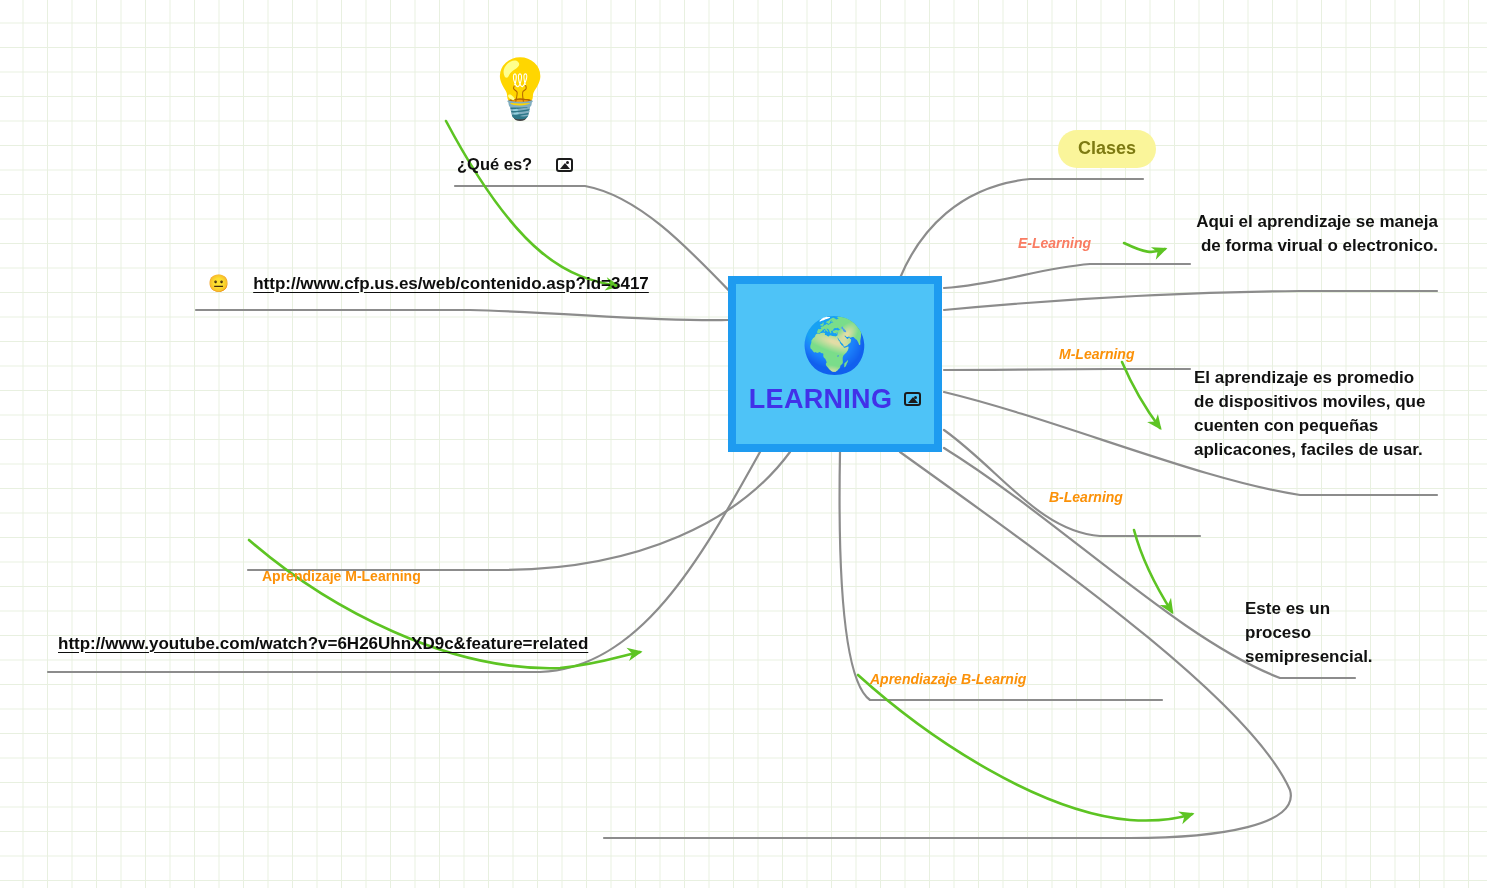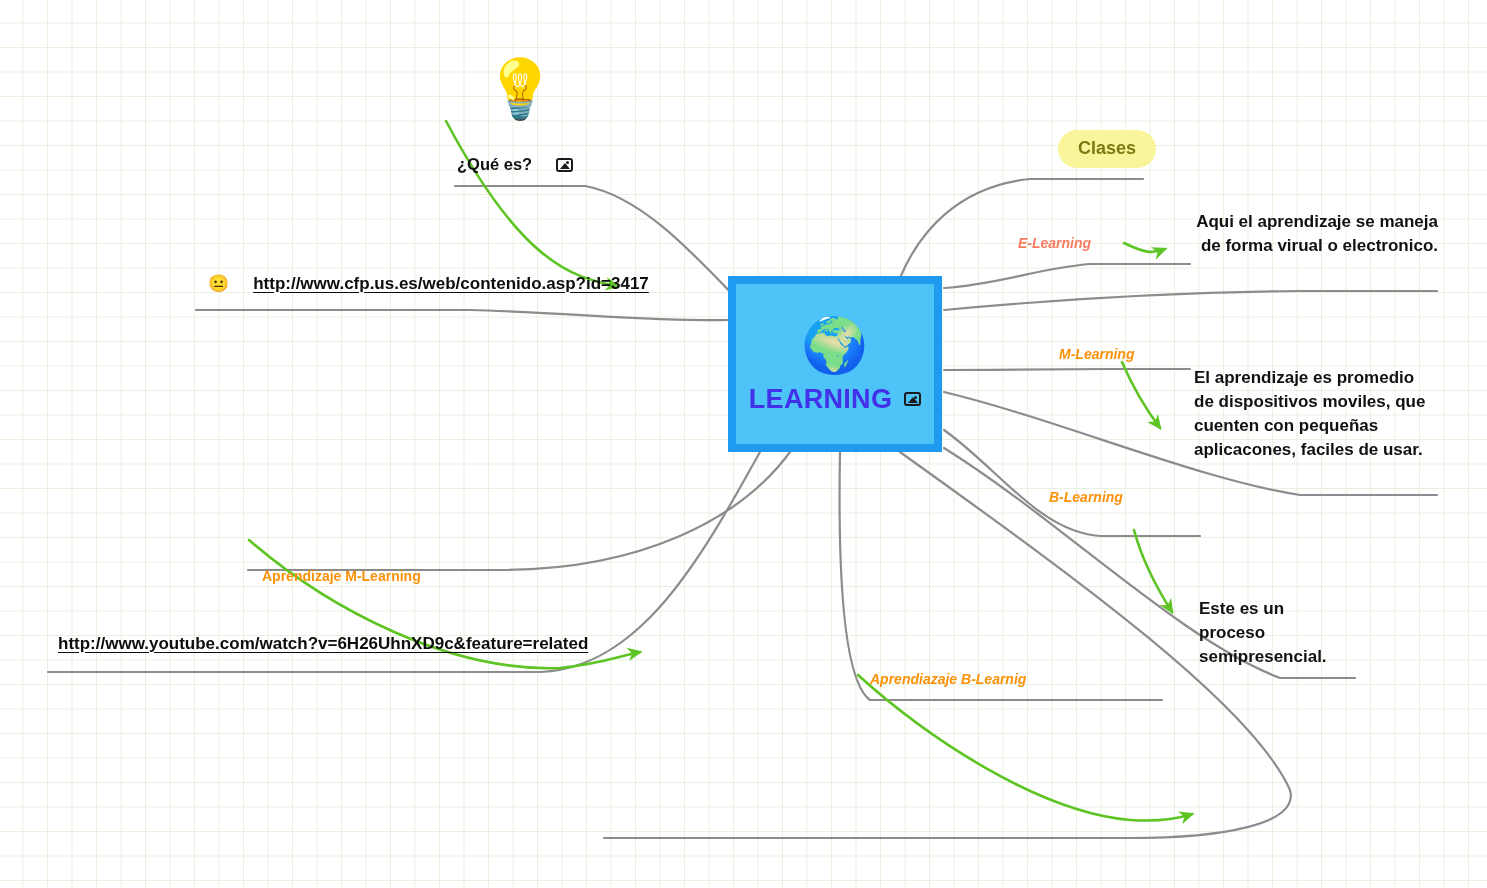--- a/index.html
+++ b/index.html
@@ -143,21 +143,21 @@
   
   #node-que-es     { left: 457px; top: 155px; }
   #bulb-emoji      { left: 484px; top: 60px; }
   #node-url-cfp    { left: 208px; top: 273px; }
   #node-clases     { left: 1058px; top: 130px; }
   #node-elearning  { left: 1018px; top: 234px; }
   #node-elearning-desc { left: 1192px; top: 210px; width: 246px; text-align: right; }
   #node-mlearning  { left: 1059px; top: 339px; margin-top: 6px; }
   #node-mlearning-desc { left: 1194px; top: 366px; width: 232px; }
   #node-blearning  { left: 1029px; top: 488px; margin-left: 20px; }
-  #node-blearning-desc { left: 1199px; top: 597px; width: 150px; }
+  #node-blearning-desc { left: 1199px; top: 597px; width: 150px; padding-left: 46px; }
   #node-aprendizaje-m { left: 262px; top: 535px; margin-top: 32px; }
   #node-url-yt-m   { left: 58px; top: 634px; }
   #node-aprendizaje-b { left: 870px; top: 670px; }
   #node-url-yt-b   { left: 616px; top: 802px; }
 </style>
 </head>
 <body>
 
 <div id="canvas">
 

